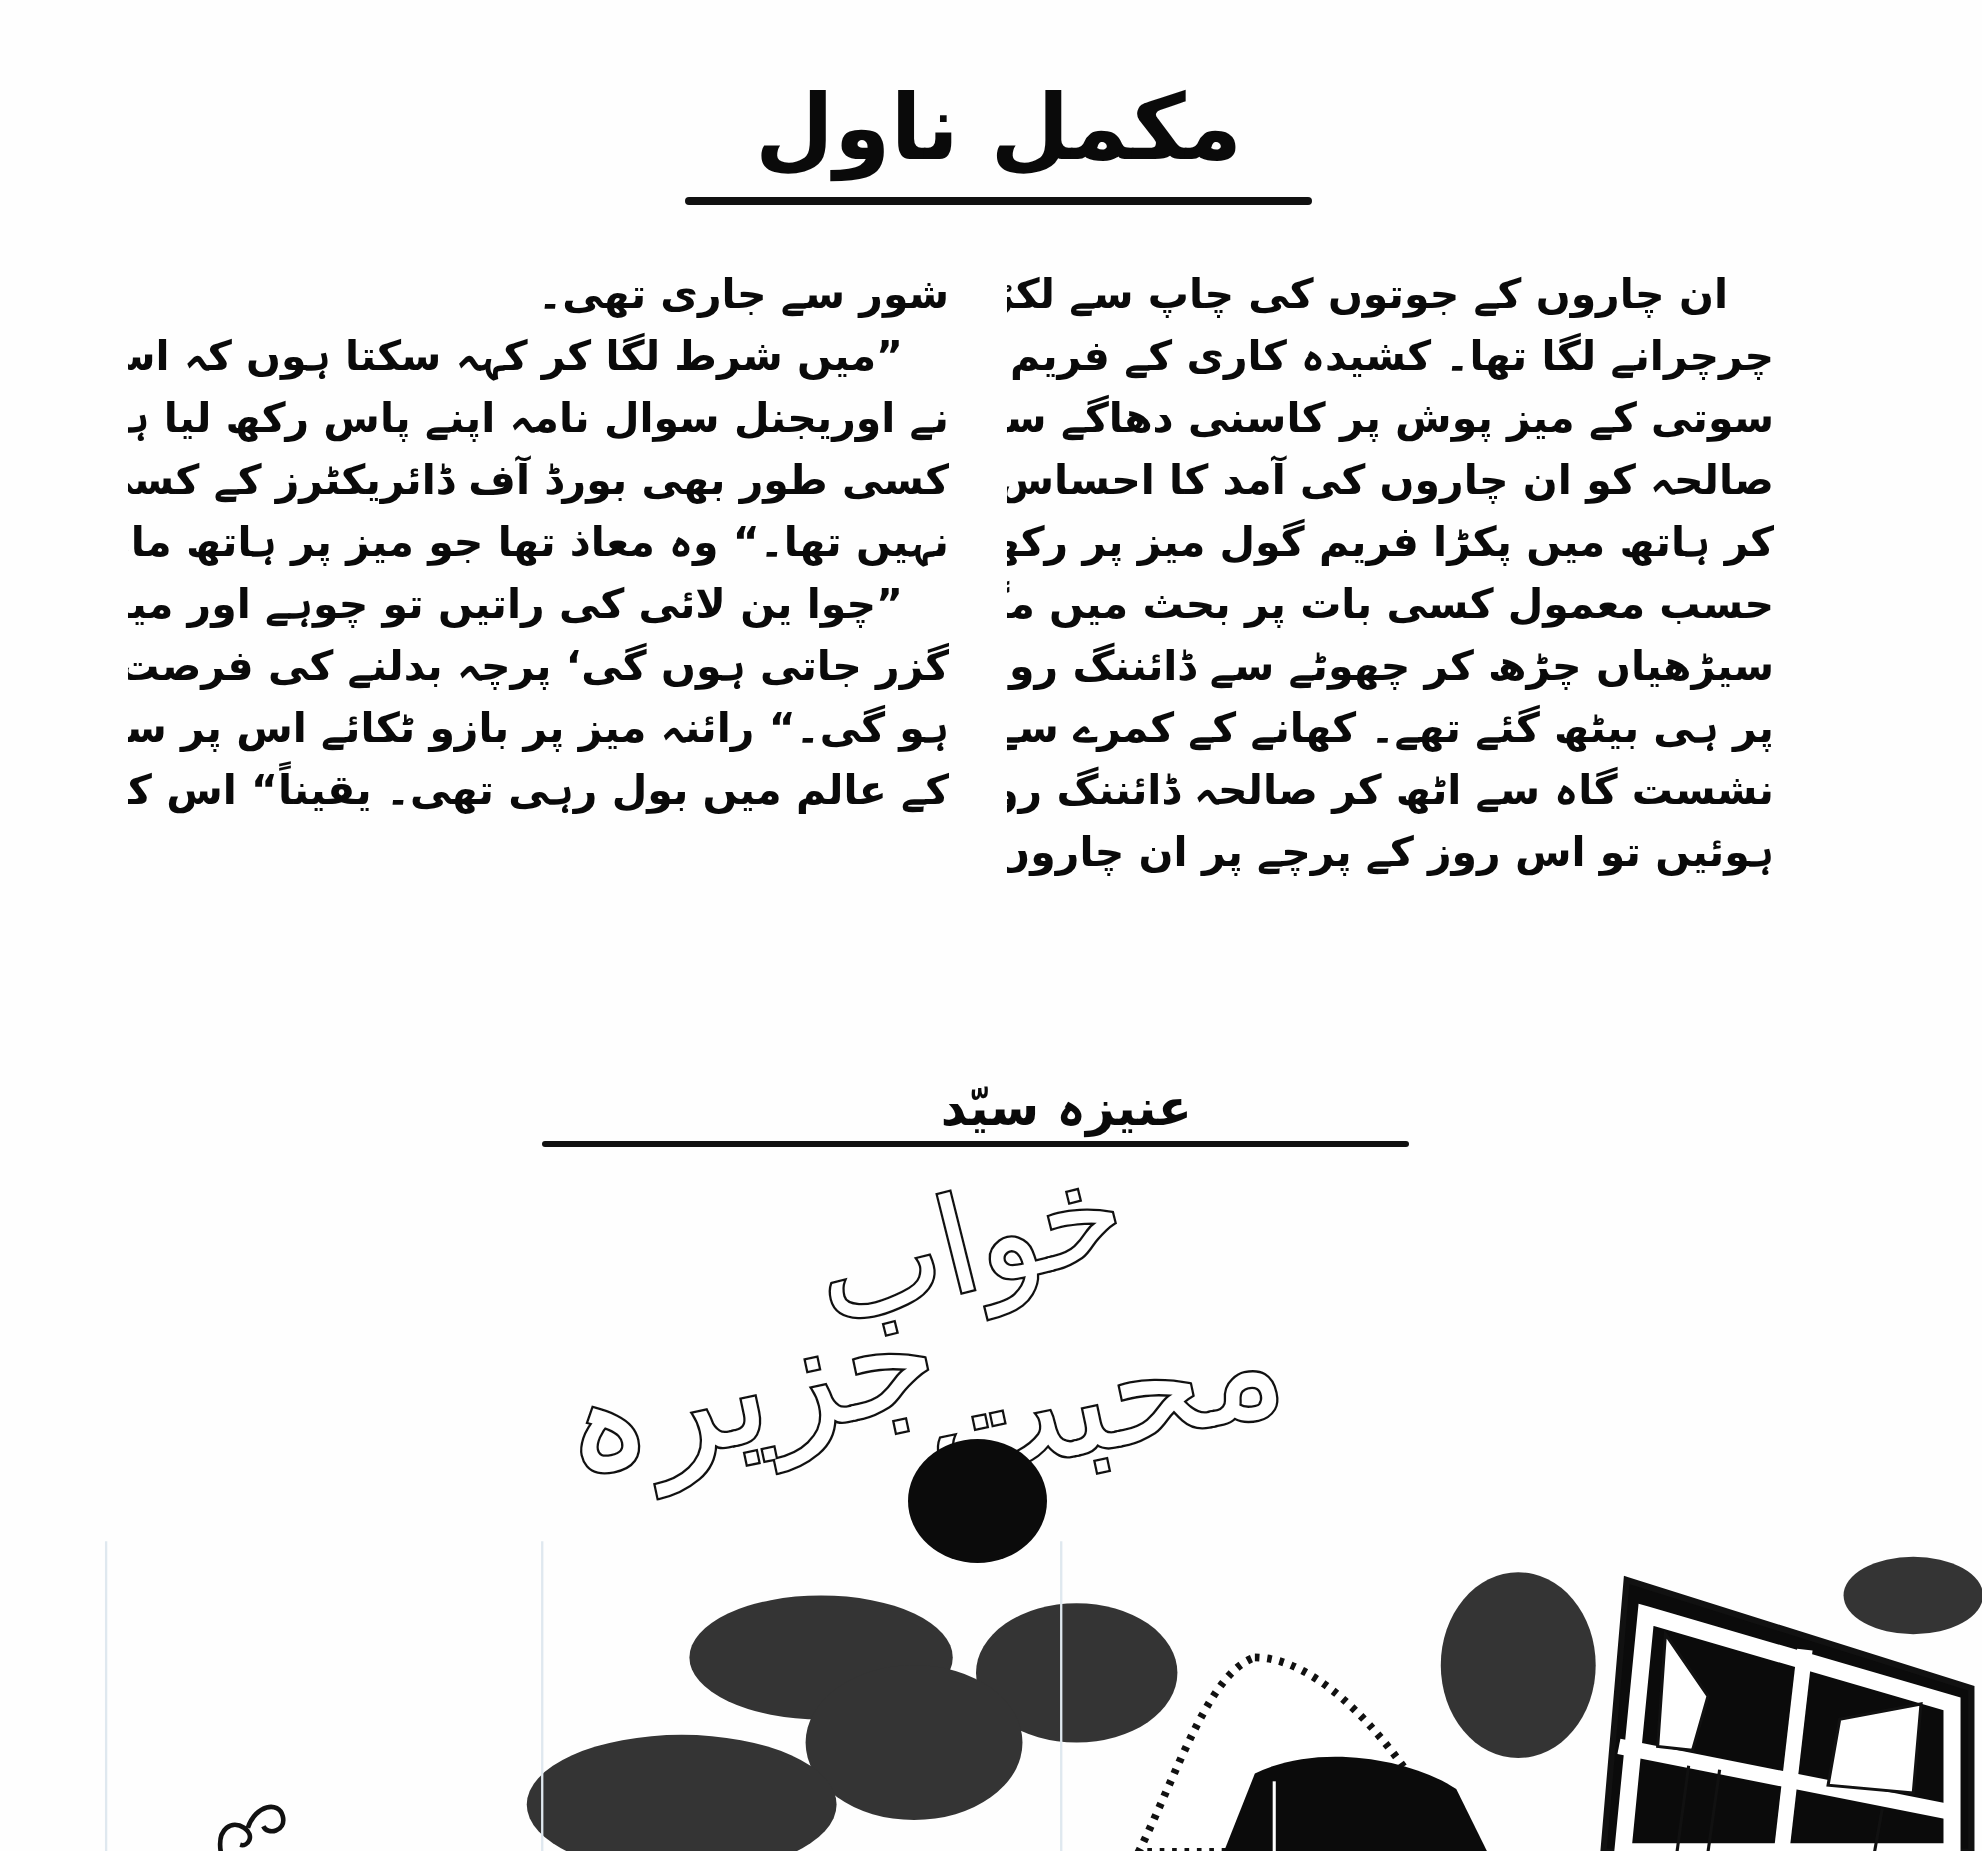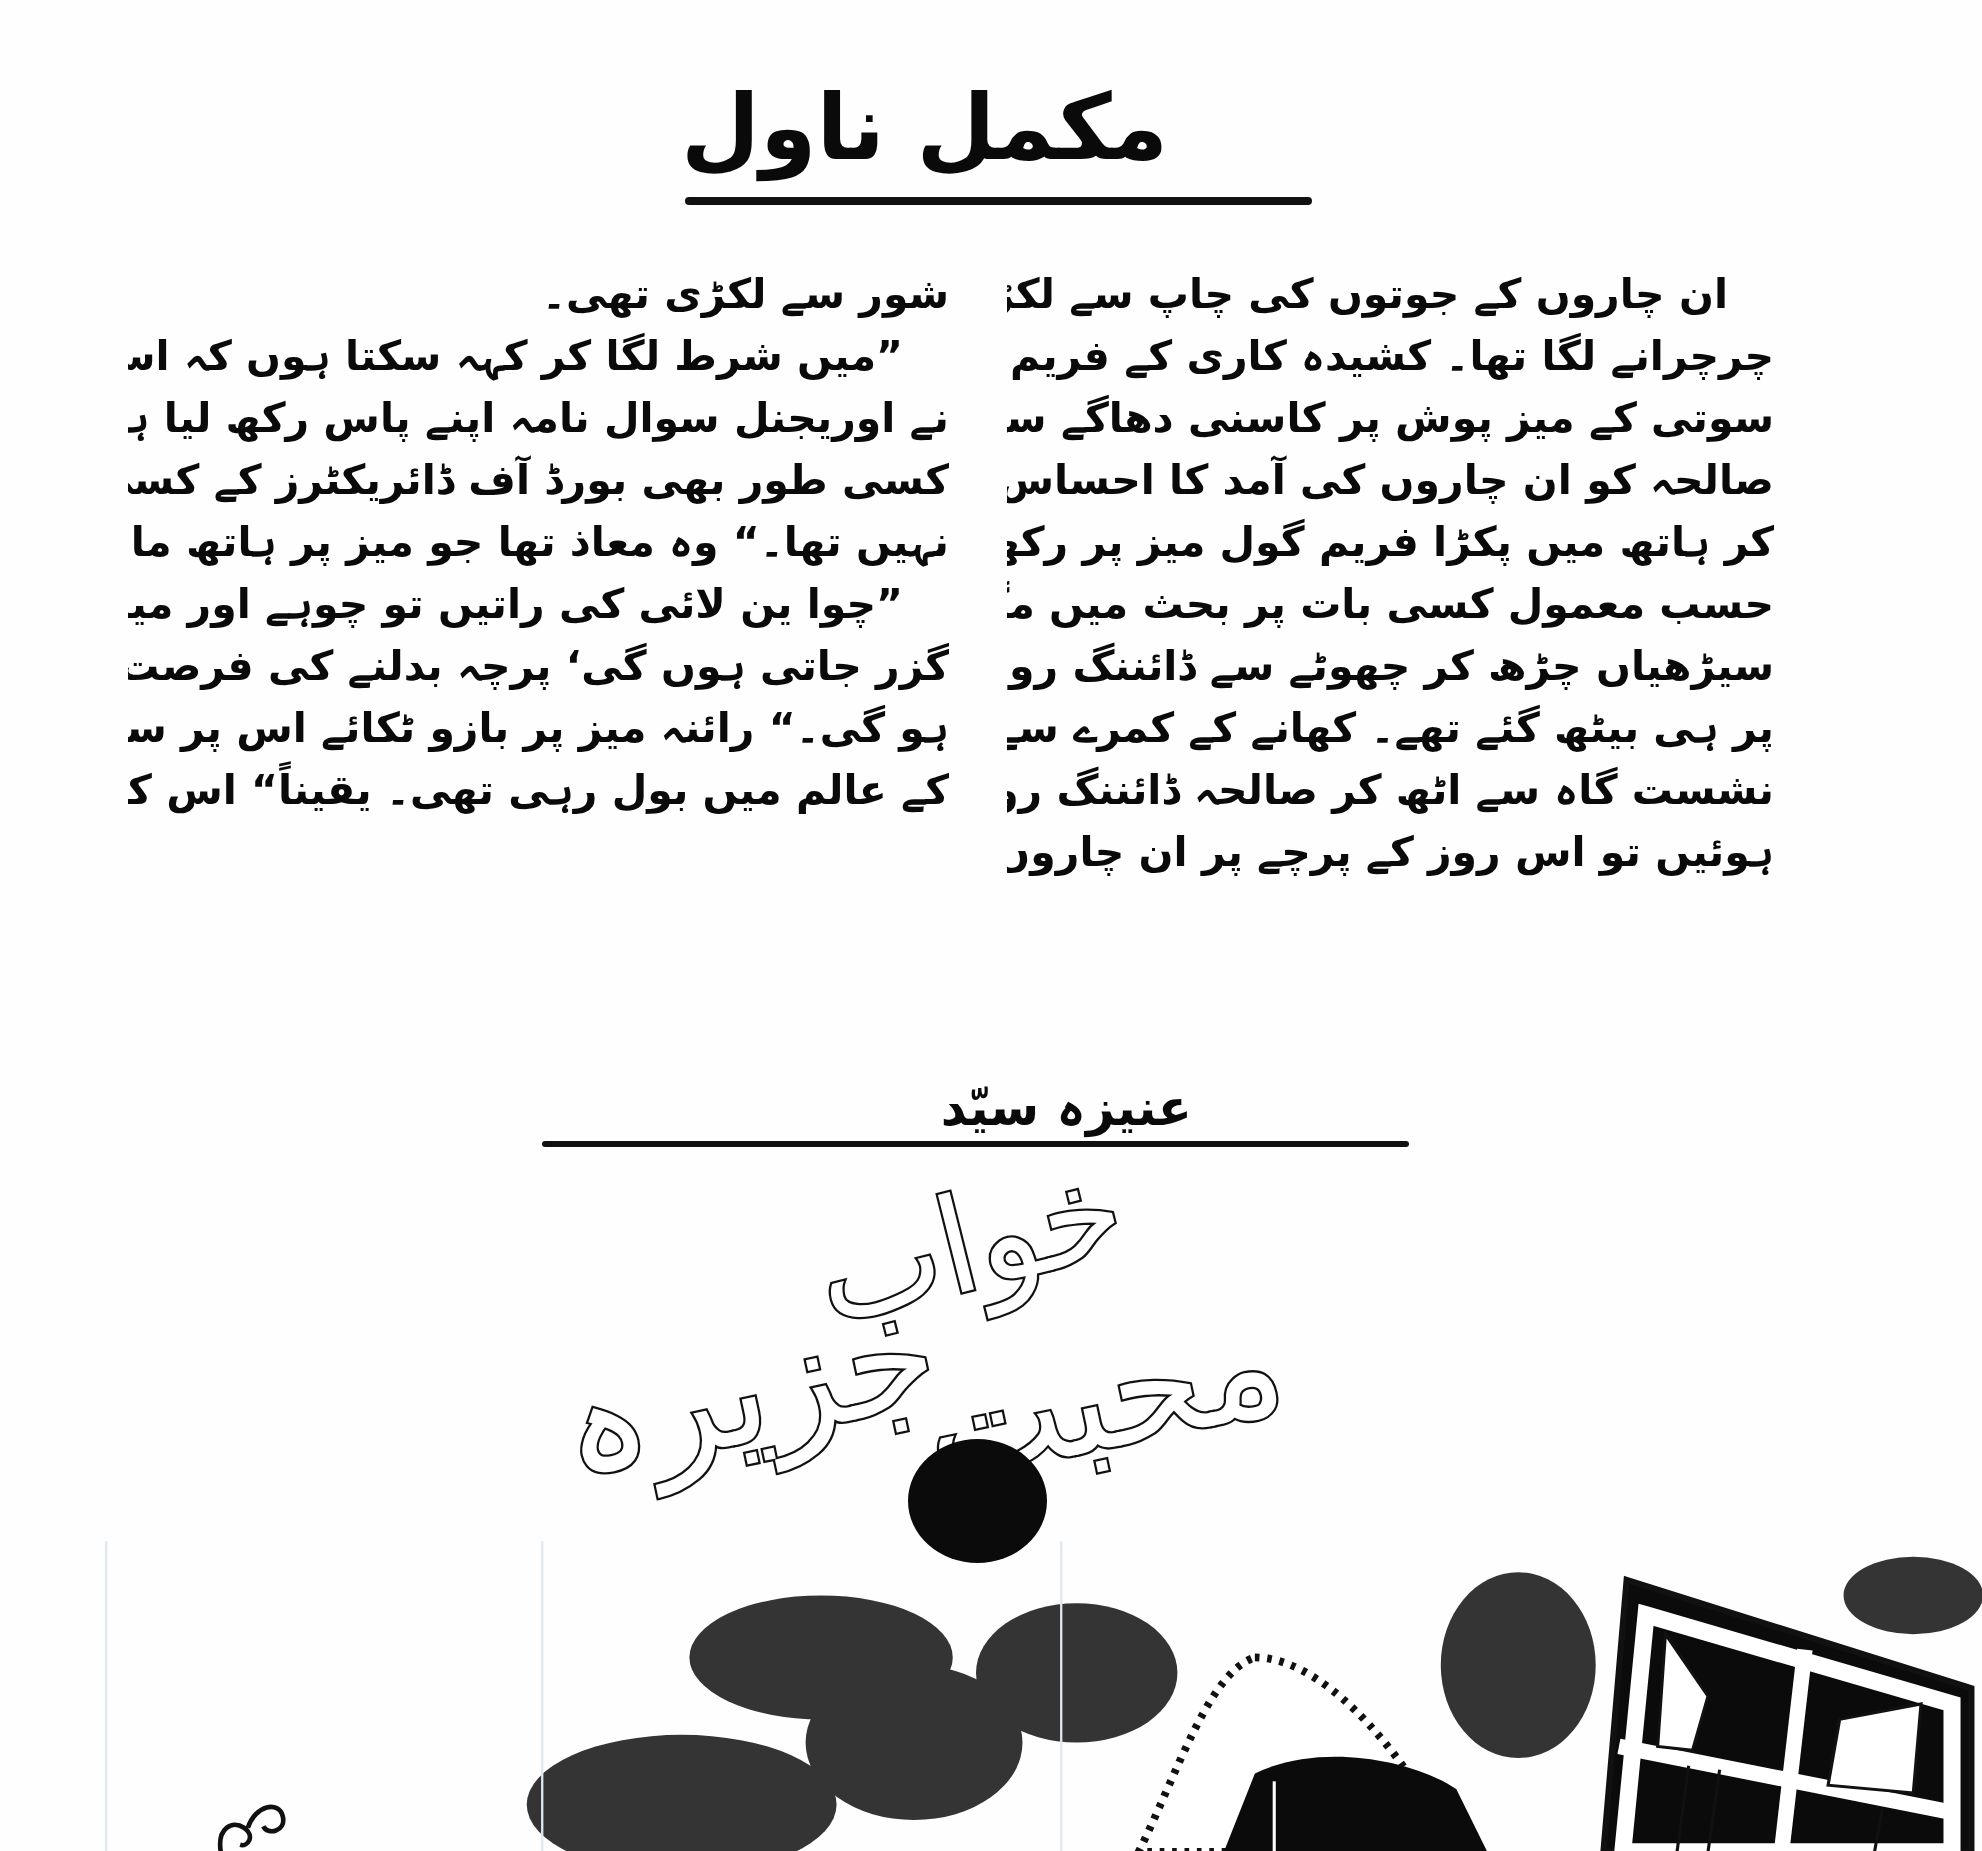--- a/index.html
+++ b/index.html
@@ -19,21 +19,21 @@
       position: absolute;
       inset: 0;
       background: #fefefe;
     }
     .section-heading {
       position: absolute;
       left: 681px;
       top: 70px;
       width: 635px;
       height: 116px;
-      text-align: left;
+      text-align: center;
       direction: rtl;
       font-family: "DejaVu Sans", sans-serif;
       font-weight: bold;
       font-size: 91px;
       line-height: 116px;
       letter-spacing: -1.5px;
     }
     .rule {
       position: absolute;
       background: #111;
@@ -164,21 +164,21 @@
     <p>صالحہ کو ان چاروں کی آمد کا احساس ہوا تو انہوں نے مسکرا</p>
     <p>کر ہاتھ میں پکڑا فریم گول میز پر رکھ دیا۔ وہ چاروں</p>
     <p>حسب معمول کسی بات پر بحث میں مگن تھے اور</p>
     <p>سیڑھیاں چڑھ کر چھوٹے سے ڈائننگ روم کی کرسیوں</p>
     <p>پر ہی بیٹھ گئے تھے۔ کھانے کے کمرے سے متصل</p>
     <p>نشست گاہ سے اٹھ کر صالحہ ڈائننگ روم میں داخل</p>
     <p>ہوئیں تو اس روز کے پرچے پر ان چاروں کی بحث زوروں</p>
   </div>
 
   <div class="column left">
-    <p>شور سے لکڑی تھی۔</p>
+    <p>شور سے جاری تھی۔</p>
     <p class="indent">”میں شرط لگا کر کہہ سکتا ہوں کہ اس ”چوا ین لائی“</p>
     <p>نے اوریجنل سوال نامہ اپنے پاس رکھ لیا ہو گا‘ یہ پرچہ</p>
     <p>کسی طور بھی بورڈ آف ڈائریکٹرز کے کسی ممبر کا بنایا ہوا</p>
     <p>نہیں تھا۔“ وہ معاذ تھا جو میز پر ہاتھ مار کر بلند آواز میں</p>
     <p class="indent">”چوا ین لائی کی راتیں تو چوہے اور مینڈک بھونتے</p>
     <p>گزر جاتی ہوں گی‘ پرچہ بدلنے کی فرصت اسے کہاں ملی</p>
     <p>ہو گی۔“ رائنہ میز پر بازو ٹکائے اس پر سر رکھے مایوسی</p>
     <p>کے عالم میں بول رہی تھی۔ یقیناً“ اس کا پرچہ خاصا</p>
   </div>
 

